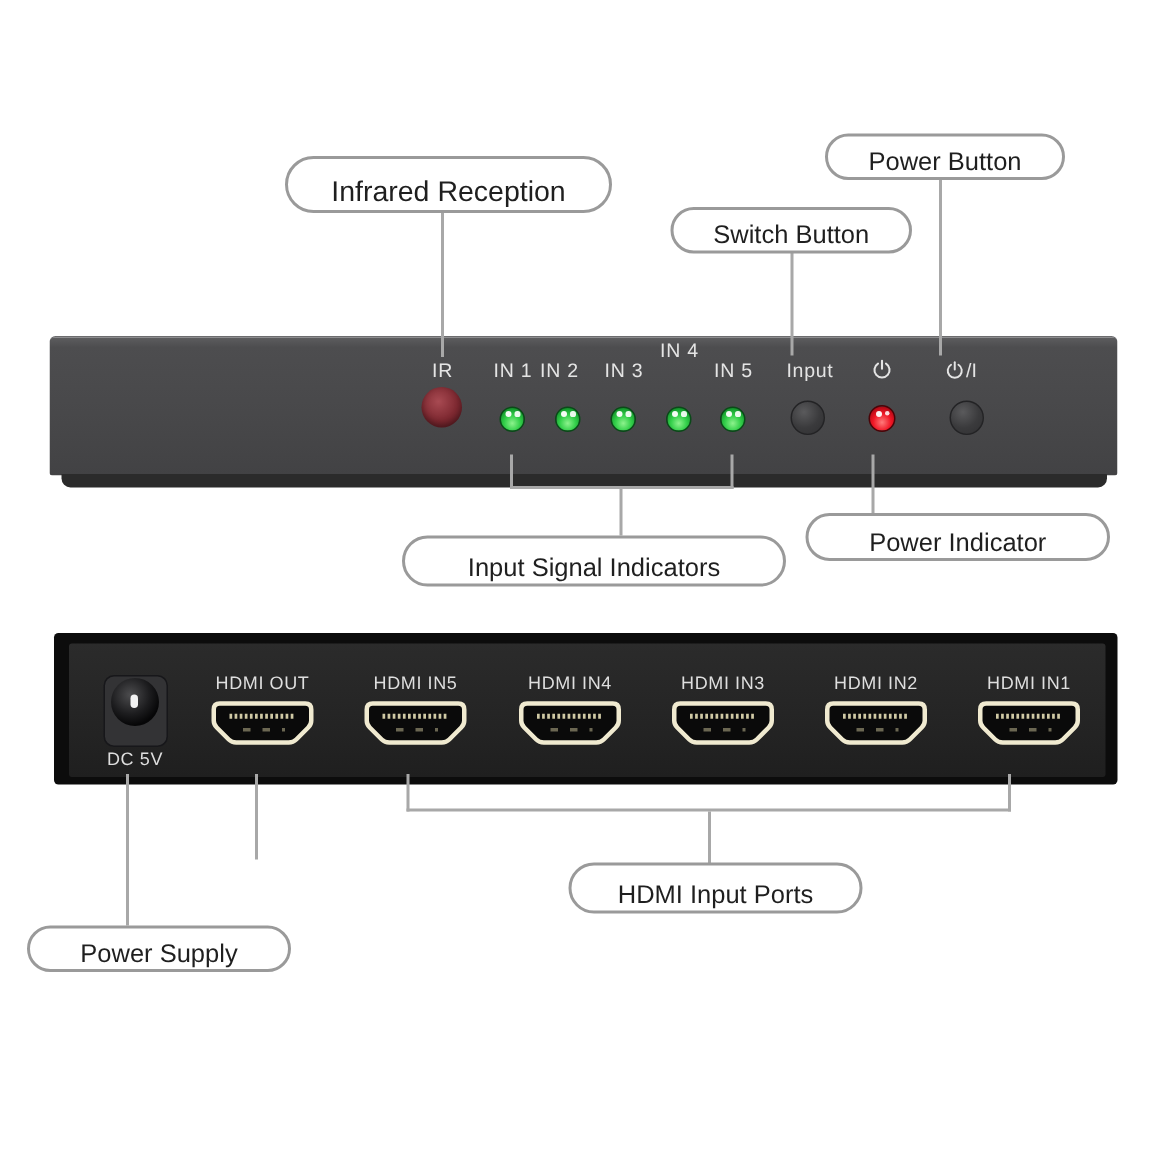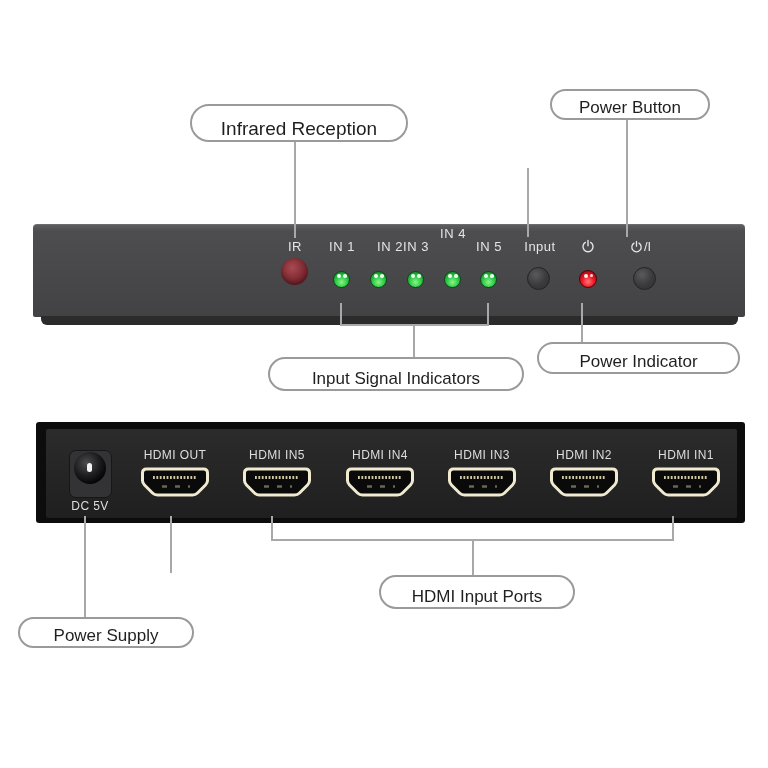--- a/index.html
+++ b/index.html
@@ -73,34 +73,37 @@
   .bubble-md{font-size:17px;}
 </style>
 </head>
 <body>
 
 <div id="stage">
 
   <div class="callout bubble-lg" style="left:190px;top:104px;width:218px;height:38px;">
     <span>Infrared Reception</span>
   </div>
+  <div class="callout bubble-md" style="left:447px;top:138px;width:161px;height:31px;">
+    <span>Switch Button</span>
+  </div>
   <div class="callout bubble-md" style="left:550px;top:89px;width:160px;height:31px;">
     <span>Power Button</span>
   </div>
 
   <div class="cline" style="left:294px;top:141px;height:97px;"></div>
   <div class="cline" style="left:527px;top:168px;height:69px;"></div>
   <div class="cline" style="left:626px;top:119px;height:118px;"></div>
 
   <div class="front-panel"></div>
   <div class="front-lip"></div>
 
   <div class="plabel" style="left:275px;top:239px;width:40px;">IR</div>
   <div class="plabel" style="left:317px;top:239px;width:50px;">IN 1</div>
-  <div class="plabel" style="left:365px;top:239px;width:50px;">IN 2</div>
+  <div class="plabel" style="left:348px;top:239px;width:50px;">IN 2</div>
   <div class="plabel" style="left:391px;top:239px;width:50px;">IN 3</div>
   <div class="plabel" style="left:428px;top:226px;width:50px;">IN 4</div>
   <div class="plabel" style="left:464px;top:239px;width:50px;">IN 5</div>
   <div class="plabel" style="left:510px;top:239px;width:60px;">Input</div>
 
   <div class="pwr-icons" style="left:581px;">
     <svg width="14" height="15" viewBox="0 0 20 21" fill="none">
       <path d="M10 2 V9.5" stroke="#e4e4e4" stroke-width="2" stroke-linecap="round"></path>
       <path d="M6.2 4.6 A7.2 7.2 0 1 0 13.8 4.6" stroke="#e4e4e4" stroke-width="2" stroke-linecap="round" fill="none"></path>
     </svg>

